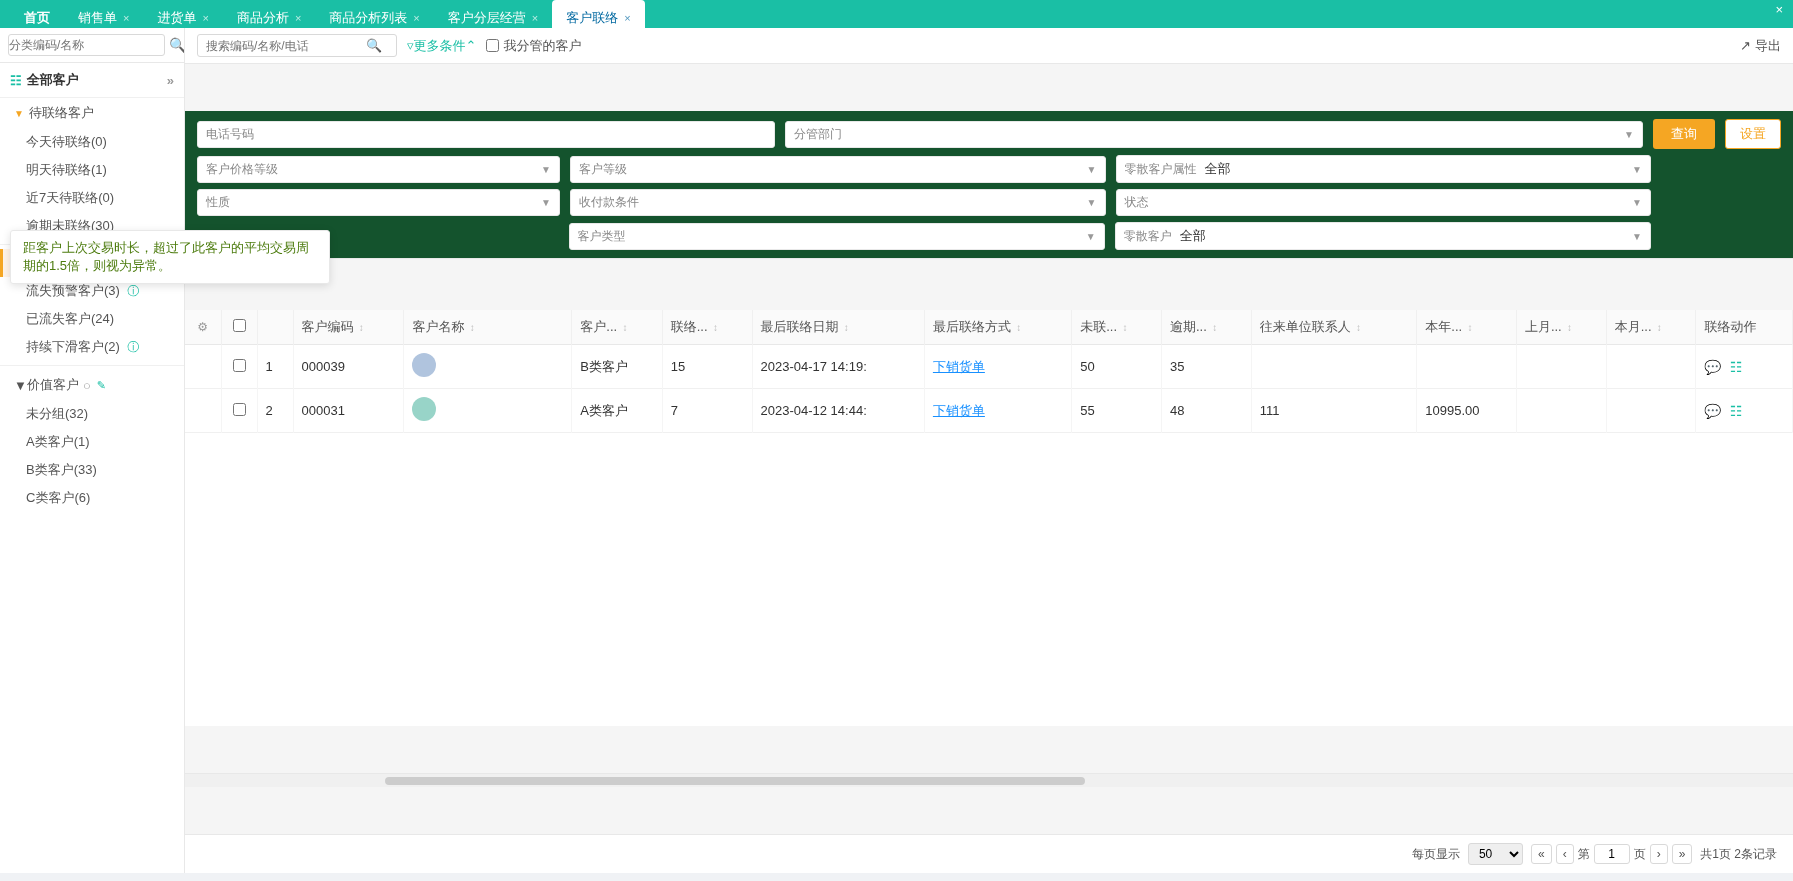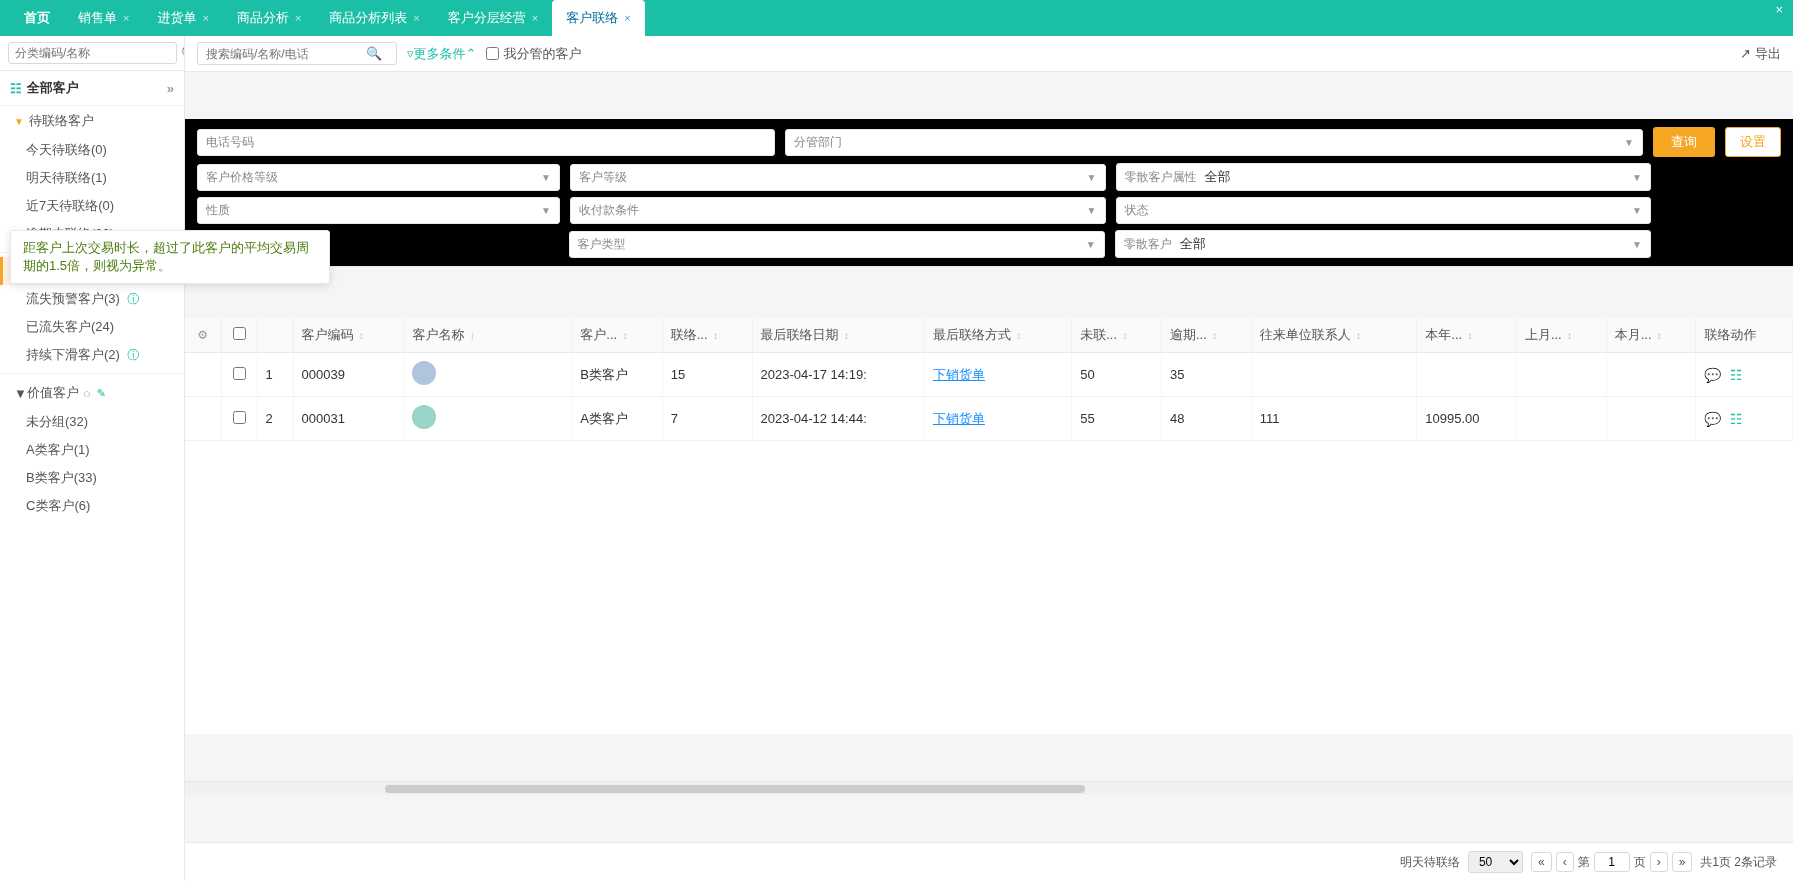--- a/index.html
+++ b/index.html
@@ -2,21 +2,21 @@
 <html><head>
   <meta charset="utf-8">
   <style>
     * { box-sizing: border-box; margin: 0; padding: 0; font-family: 'Microsoft YaHei', Arial, sans-serif; font-size: 13px; }
     body { background: #f0f2f5; overflow: hidden; width: 1793px; height: 881px; }
 
     
     .top-nav {
       display: flex; align-items: flex-start;
       background: #1abfa5;
-      height: 36px; padding: 0 10px;
+      height: 28px; padding: 0 10px;
       position: relative;
     }
     .top-nav .nav-tab {
       display: flex; align-items: center;
       padding: 0 14px; height: 36px;
       color: #fff; cursor: pointer; font-size: 13px;
       white-space: nowrap; position: relative;
     }
     .top-nav .nav-tab.active {
       background: #fff; color: #0369a1;
@@ -43,21 +43,21 @@
       display: flex; flex-direction: column;
       overflow-y: auto;
       flex-shrink: 0;
     }
     .sidebar-search {
       display: flex; align-items: center;
       padding: 6px 8px; border-bottom: 1px solid #e8e8e8;
     }
     .sidebar-search input {
       flex: 1; border: 1px solid #d9d9d9; border-radius: 3px;
-      padding: 3px 6px; font-size: 12px; outline: none;
+      padding: 3px 0; font-size: 12px; outline: none;
     }
     .sidebar-search .search-btn {
       margin-left: 4px; color: #1abfa5; cursor: pointer; font-size: 14px;
     }
     .sidebar-section-header {
       display: flex; align-items: center;
       padding: 8px 10px; font-weight: bold; color: #333;
       border-bottom: 1px solid #f0f0f0;
     }
     .sidebar-section-header .grid-icon { margin-right: 5px; color: #1abfa5; }
@@ -114,21 +114,21 @@
       font-size: 12px; color: #555; white-space: nowrap;
     }
     .export-btn {
       margin-left: auto;
       display: flex; align-items: center; gap: 4px;
       color: #555; cursor: pointer; font-size: 12px;
     }
 
     
     .adv-filters {
-      background: #000000; padding: 8px 12px;
+      background: #14532d; padding: 8px 12px;
       border-bottom: 1px solid #e8e8e8;
     }
     .adv-row {
       display: flex; align-items: center; gap: 10px; margin-bottom: 6px;
     }
     .adv-row:last-child { margin-bottom: 0; }
     .adv-field {
       display: flex; align-items: center;
       flex: 1; border: 1px solid #e8e8e8; border-radius: 3px;
       padding: 4px 8px; background: #fff; min-width: 0;
@@ -556,21 +556,21 @@
           </tr>
         </tbody>
       </table>
     </div>
 
     <div class="scroll-bar-hint">
       <div class="scroll-thumb"></div>
     </div>
 
     <div class="pagination-bar">
-      <span class="per-page-label">明天待联络</span>
+      <span class="per-page-label">每页显示</span>
       <select class="per-page-select">
         <option>50</option>
         <option>20</option>
         <option>100</option>
       </select>
       <div class="page-nav">
         <button class="page-nav-btn">«</button>
         <button class="page-nav-btn">‹</button>
         <span style="font-size:12px;color:#555;">第</span>
         <input type="text" class="page-num-input" value="1" style="">

